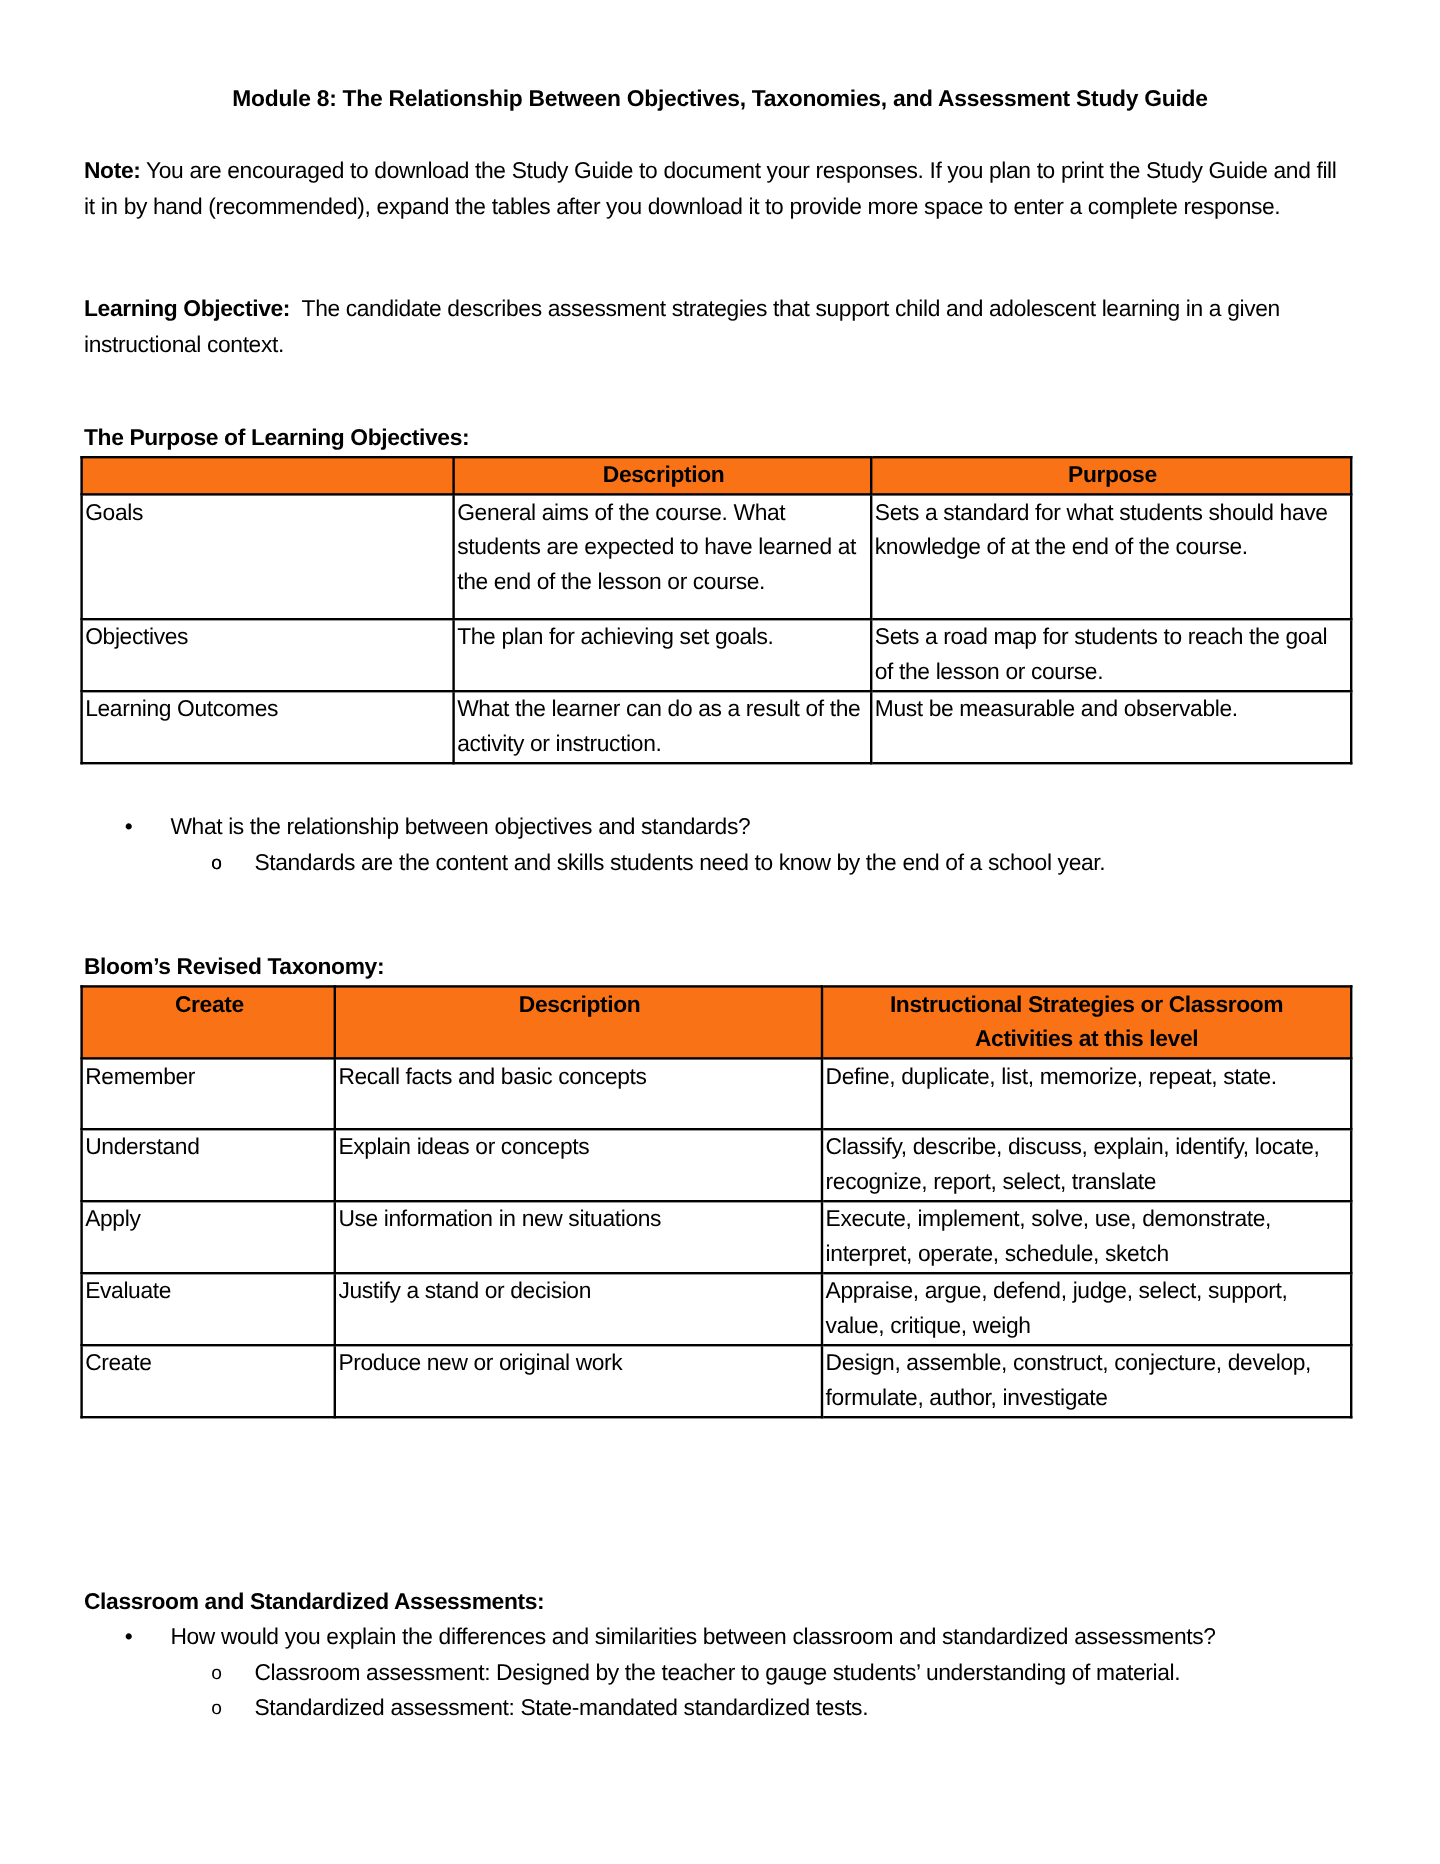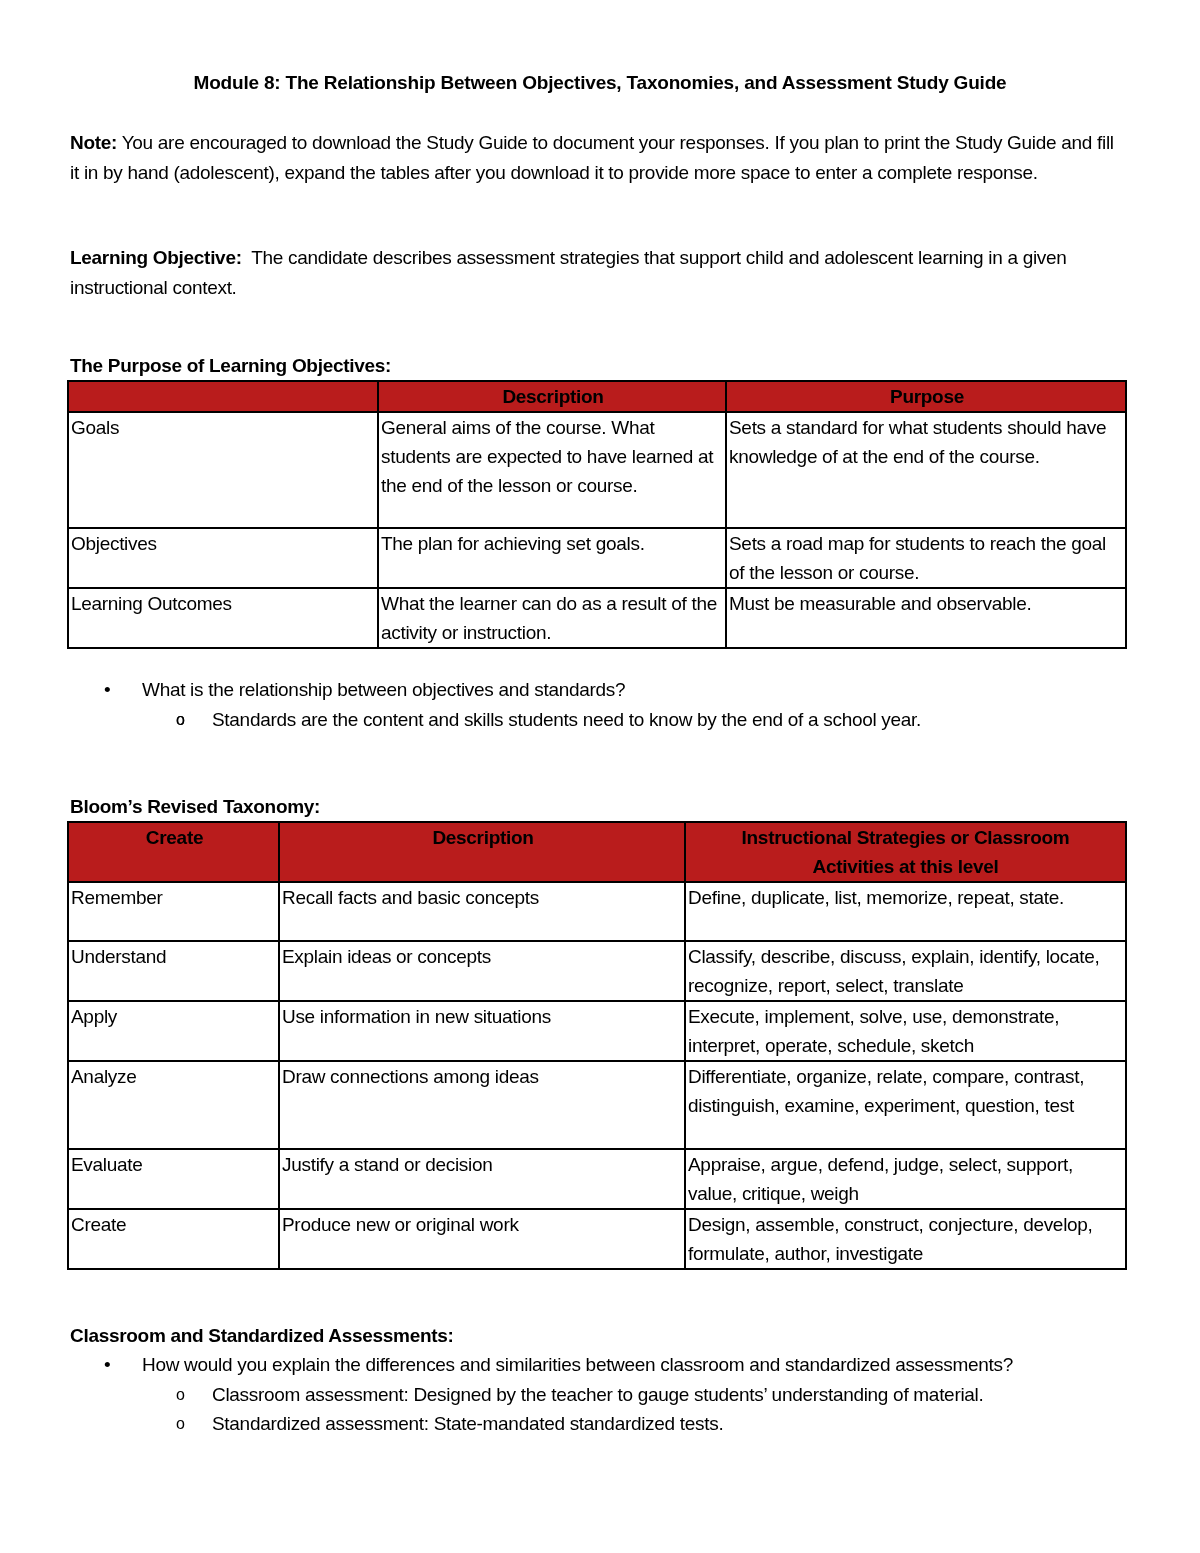--- a/index.html
+++ b/index.html
@@ -15,57 +15,57 @@
   }
   .para { position: absolute; left: 0; width: 1056px; line-height: 29.5px; font-size: 19px; letter-spacing: -0.3px; }
   .para b { font-weight: bold; }
   .section-heading { position: absolute; left: 0; font-weight: bold; font-size: 19px; letter-spacing: -0.3px; }
   table {
     position: absolute; left: -3px; border-collapse: collapse; font-size: 19px; letter-spacing: -0.3px;
   }
   td, th {
     border: 2px solid #000; vertical-align: top; padding: 0 0 0 2px; line-height: 29px; text-align: left;
   }
-  th { background: #b91c1c; font-weight: bold; text-align: center; }
+  th { background: #f97316; font-weight: bold; text-align: center; }
   .bullets { position: absolute; left: 0; width: 1060px; font-size: 19px; letter-spacing: -0.3px; line-height: 29.5px; }
   .b1 { position: relative; padding-left: 72px; }
   .b1 .dot { position: absolute; left: 34px; top: 0; }
   .b2 { position: relative; padding-left: 142px; }
   .b2 .circ { position: absolute; left: 106px; top: 0; font-size: 16px; }
 </style>
 </head>
 <body>
 
 <div class="page">
 
   <div class="title">Module 8: The Relationship Between Objectives, Taxonomies, and Assessment Study Guide</div>
 
   <div class="para" style="top:128px;">
-    <b>Note:</b><span> You are encouraged to download the Study Guide to document your responses. If you plan to print the Study Guide and fill it in by hand (adolescent), expand the tables after you download it to provide more space to enter a complete response.</span>
+    <b>Note:</b><span> You are encouraged to download the Study Guide to document your responses. If you plan to print the Study Guide and fill it in by hand (recommended), expand the tables after you download it to provide more space to enter a complete response.</span>
   </div>
 
   <div class="para" style="top:243px;">
     <b>Learning Objective:</b><span style="white-space:pre-wrap;">  The candidate describes assessment strategies that support child and adolescent learning in a given instructional context.</span>
   </div>
 
   <div class="section-heading" style="top:355px;">The Purpose of Learning Objectives:</div>
 
   <table style="top:380px; width:1060px;">
     <colgroup>
         <col style="width:310px">
         <col style="width:348px">
         <col style="width:400px">
       </colgroup>
     <tbody>
         <tr>
       <th></th>
       <th>Description</th>
       <th>Purpose</th>
     </tr>
-    <tr style="height:116px;">
+    <tr style="height:104px;">
       <td>Goals</td>
       <td>General aims of the course. What students are expected to have learned at the end of the lesson or course.</td>
       <td>Sets a standard for what students should have knowledge of at the end of the course.</td>
     </tr>
     <tr style="height:59px;">
       <td>Objectives</td>
       <td>The plan for achieving set goals.</td>
       <td>Sets a road map for students to reach the goal of the lesson or course.</td>
     </tr>
     <tr style="height:59px;padding-left:16px;">
@@ -112,25 +112,20 @@
     <tr style="height:59px;">
       <td>Understand</td>
       <td>Explain ideas or concepts</td>
       <td>Classify, describe, discuss, explain, identify, locate, recognize, report, select, translate</td>
     </tr>
     <tr style="height:59px;">
       <td>Apply</td>
       <td>Use information in new situations</td>
       <td>Execute, implement, solve, use, demonstrate, interpret, operate, schedule, sketch</td>
     </tr>
-    <tr style="height:88px;">
-      <td>Analyze</td>
-      <td>Draw connections among ideas</td>
-      <td>Differentiate, organize, relate, compare, contrast, distinguish, examine, experiment, question, test</td>
-    </tr>
     <tr style="height:59px;">
       <td>Evaluate</td>
       <td>Justify a stand or decision</td>
       <td>Appraise, argue, defend, judge, select, support, value, critique, weigh</td>
     </tr>
     <tr style="height:59px;">
       <td>Create</td>
       <td>Produce new or original work</td>
       <td>Design, assemble, construct, conjecture, develop, formulate, author, investigate</td>
     </tr>

